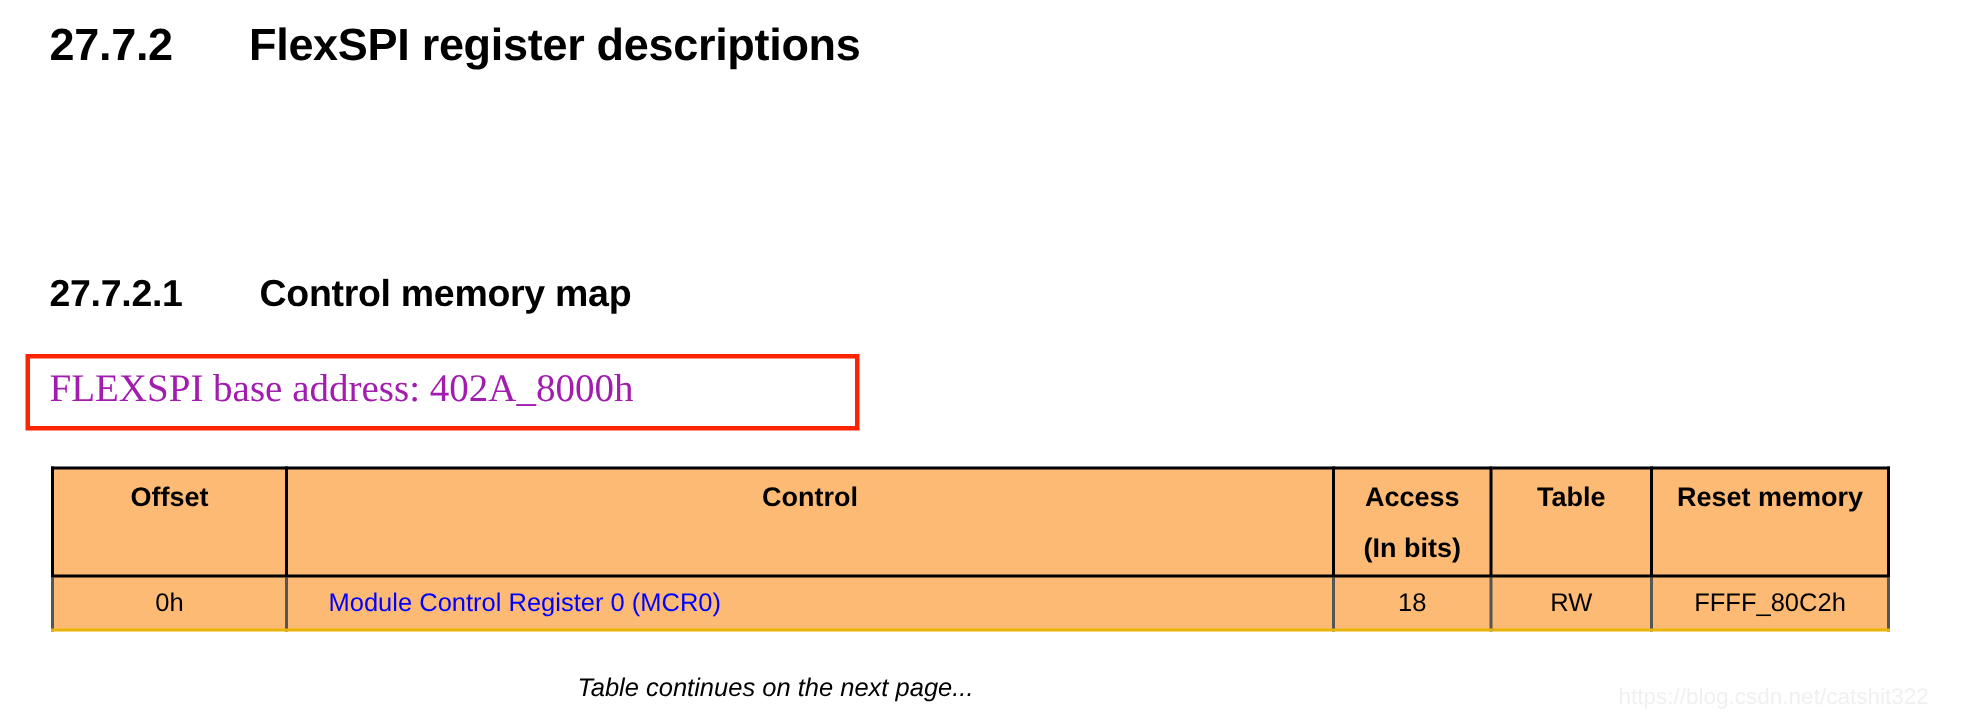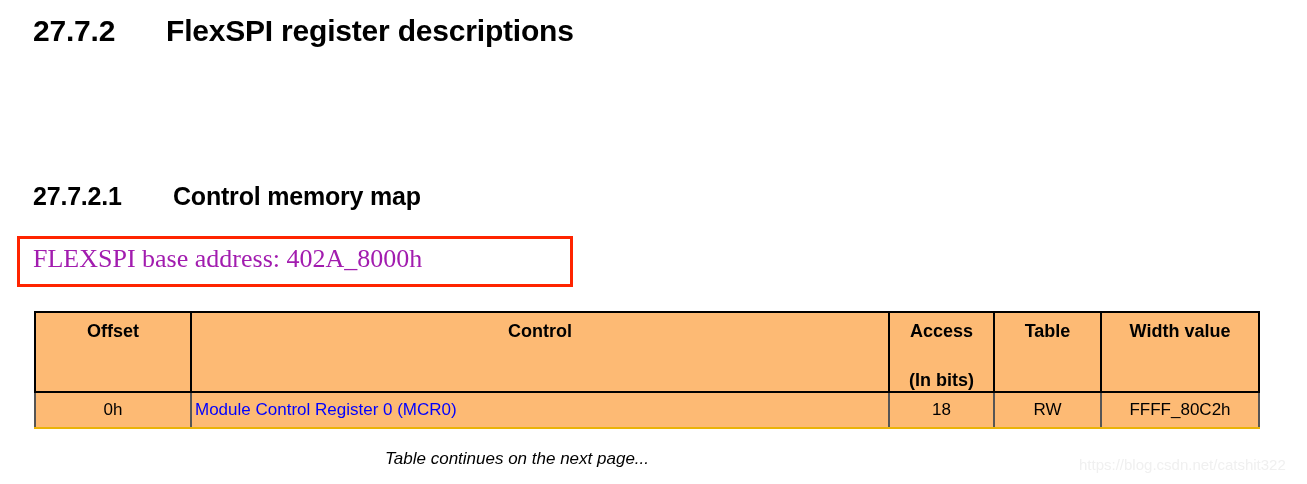--- a/index.html
+++ b/index.html
@@ -90,21 +90,21 @@
   .reg-table thead th {
     border: 2px solid #000000;
     font-weight: bold;
     height: 72px;
     padding-top: 8px;
     box-sizing: border-box;
     font-size: 18px;
   }
   .reg-table thead th .hdr-line2 {
     display: block;
-    margin-top: 28px;
+    margin-top: 13px;
     text-align: center;
   }
   .reg-table tbody td {
     height: 34px;
     line-height: 34px;
     vertical-align: middle;
     border-left: 2px solid #555555;
     border-right: 2px solid #555555;
     border-top: none;
     border-bottom: 2px solid #eab308;
@@ -114,21 +114,21 @@
   .col-width    { width: 105px; }
   .col-access   { width: 107px; }
   .col-reset    { width: 158px; }
 
   .reg-link {
     color: #0000ff;
     text-decoration: none;
     font-size: 17px;
     display: block;
     text-align: left;
-    padding-left: 3px;
+    padding-left: 27px;
   }
 
   
   .table-caption {
     position: absolute;
     left: 0;
     top: 449px;
     width: 1034px;
     text-align: center;
     font-family: "Liberation Sans", sans-serif;
@@ -179,21 +179,21 @@
         <span>Control</span>
       </th>
       <th>
         <span>Access</span>
         <span class="hdr-line2">(In bits)</span>
       </th>
       <th>
         <span>Table</span>
       </th>
       <th>
-        <span>Width value</span>
+        <span>Reset memory</span>
       </th>
     </tr>
   </thead>
   <tbody>
     <tr>
       <td>
         <span>0h</span>
       </td>
       <td>
         <a class="reg-link" href="#">Module Control Register 0 (MCR0)</a>

